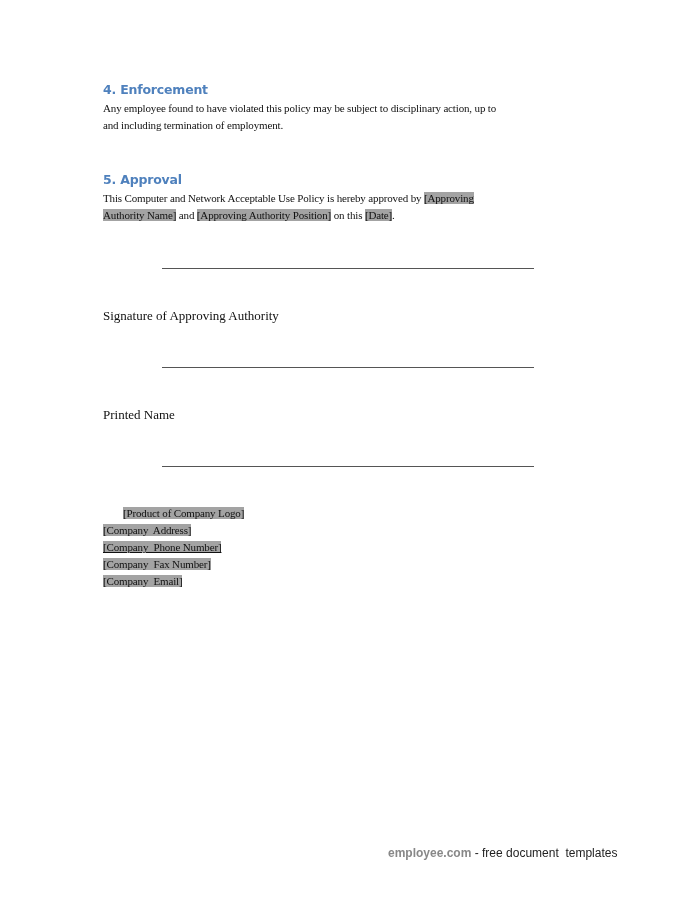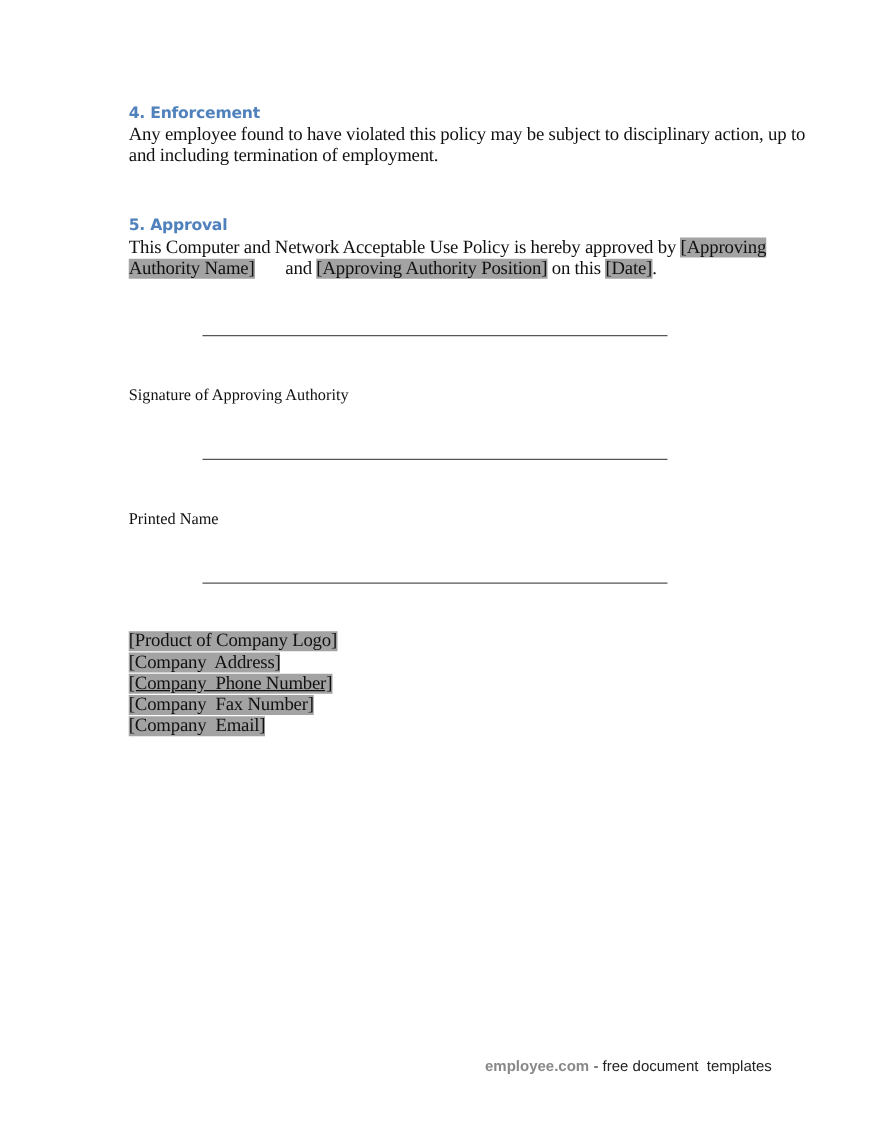--- a/index.html
+++ b/index.html
@@ -1,21 +1,21 @@
 <!DOCTYPE html>
 <html><head>
   <meta charset="utf-8">
   <style>
     html, body { margin: 0; padding: 0; background: #ffffff; }
     body { width: 695px; height: 900px; position: relative; overflow: hidden;
       font-family: "Liberation Serif", "DejaVu Serif", serif; color: #111; }
     .page { position: absolute; left: 0; top: 0; width: 695px; height: 656px; }
     .h { position: absolute; left: 103px; font-family: "DejaVu Sans", "Liberation Sans", sans-serif;
       font-weight: bold; font-size: 12.5px; color: #4f81bd; letter-spacing: -0.2px; }
-    .p { position: absolute; left: 103px; font-size: 15px; line-height: 17px; white-space: nowrap; letter-spacing: -0.15px; }
+    .p { position: absolute; left: 103px; font-size: 11px; line-height: 17px; white-space: nowrap; letter-spacing: -0.15px; }
     .hl { background: #a3a3a3; }
     .line { position: absolute; left: 162px; width: 372px; border-top: 1px solid #555; height: 0; }
     .label { position: absolute; left: 103px; font-size: 13px; }
     .footer { position: absolute; left: 388px; top: 846px; font-family: "Liberation Sans", "DejaVu Sans", sans-serif;
       font-size: 12px; color: #222; white-space: nowrap; }
     .footer .brand { color: #888; font-weight: bold; }
   </style>
 </head>
 <body>
 
@@ -23,32 +23,32 @@
 
   <div class="h" style="top:82px;">4. Enforcement</div>
   <div class="p" style="top:100px;">Any employee found to have violated this policy may be subject to disciplinary  action, up to</div>
   <div class="p" style="top:117px;">and including termination  of employment.</div>
 
   <div class="h" style="top:172px;">5. Approval</div>
   <div class="p" style="top:190px;">
     <span>This Computer and Network Acceptable Use Policy is hereby approved by </span><span class="hl">[Approving</span>
   </div>
   <div class="p" style="top:207px;">
-    <span class="hl">Authority Name]</span><span style="white-space:pre;padding-left:21px;"> and </span><span class="hl">[Approving Authority Position]</span><span style="white-space:pre;margin-top:10px;"> on this </span><span class="hl">[Date]</span><span>.</span>
+    <span class="hl">Authority Name]</span><span style="white-space:pre;"> and </span><span class="hl">[Approving Authority Position]</span><span style="white-space:pre;margin-top:10px;"> on this </span><span class="hl">[Date]</span><span>.</span>
   </div>
 
   <div class="line" style="top:268px;"></div>
   <div class="label" style="top:308px;">Signature of Approving Authority</div>
 
   <div class="line" style="top:367px;"></div>
   <div class="label" style="top:407px;">Printed Name</div>
 
   <div class="line" style="top:466px;"></div>
 
-  <div class="p" style="top:505px;"><span class="hl" style="white-space:pre;">[Product of Company Logo]</span></div>
+  <div class="p" style="top:505px;"><span class="hl" style="white-space:pre;margin-left:20px;">[Product of Company Logo]</span></div>
   <div class="p" style="top:522px;"><span class="hl" style="white-space:pre;">[Company  Address]</span></div>
   <div class="p" style="top:539px;text-decoration:underline;"><span class="hl" style="white-space:pre;">[Company  Phone Number]</span></div>
   <div class="p" style="top:556px;"><span class="hl" style="white-space:pre;">[Company  Fax Number]</span></div>
   <div class="p" style="top:573px;"><span class="hl" style="white-space:pre;">[Company  Email]</span></div>
 
   <div class="footer">
     <span class="brand">employee.com</span><span style="white-space:pre;"> - free document  templates</span>
   </div>
 
 </div>

